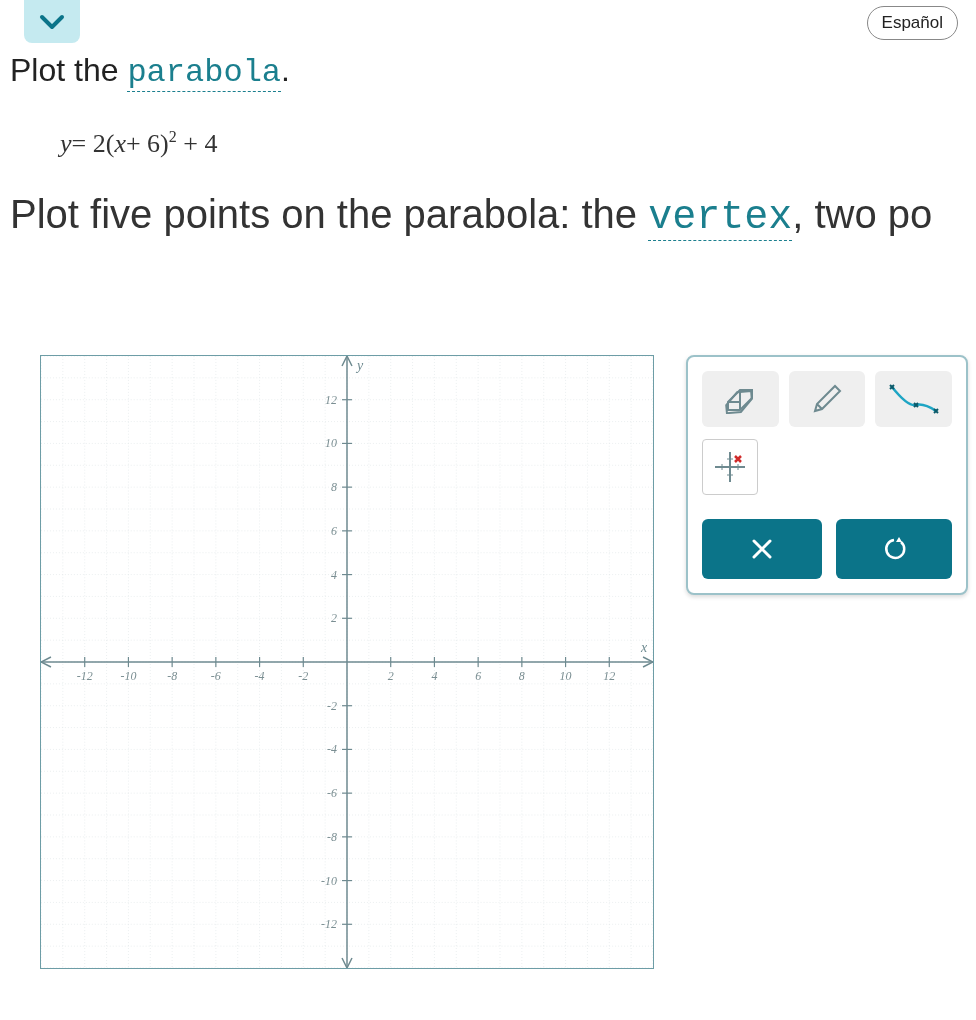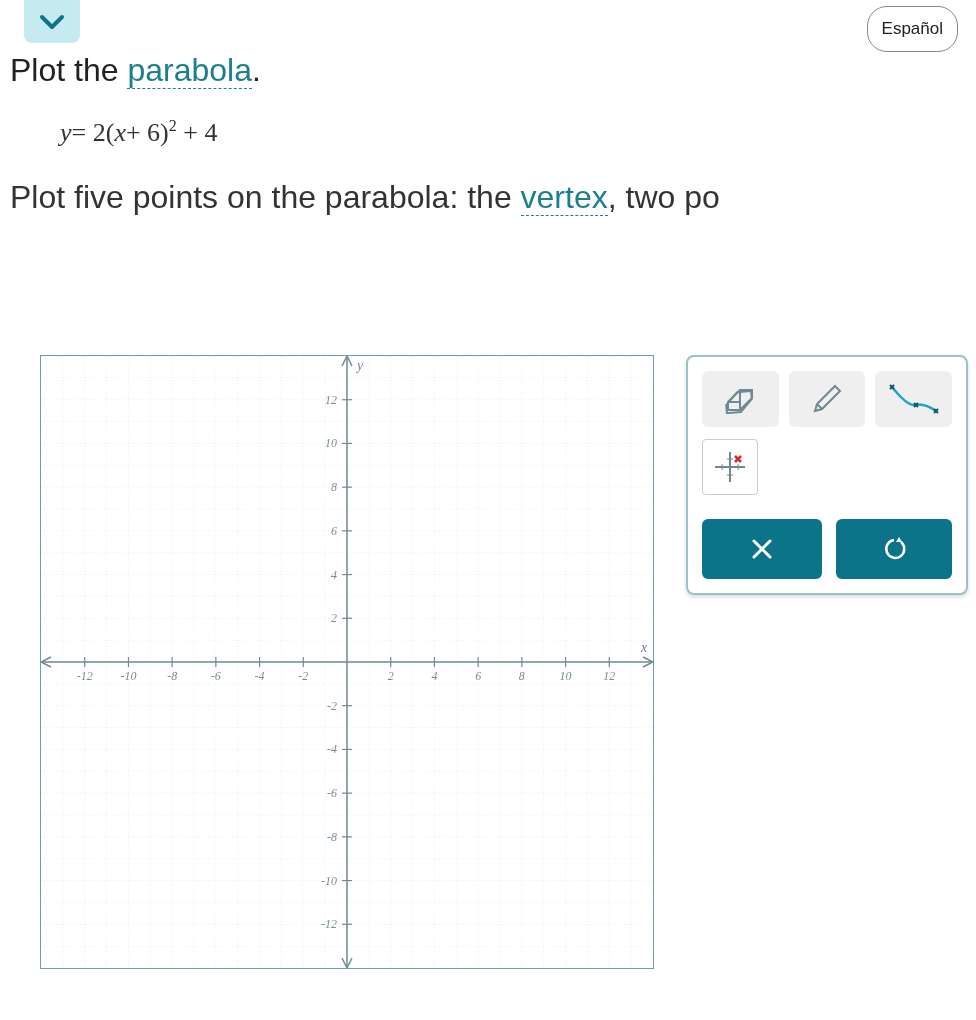--- a/index.html
+++ b/index.html
@@ -18,48 +18,49 @@
       width: 56px; height: 43px;
       background: #c5eaf0;
       border-radius: 0 0 8px 8px;
       display: flex; align-items: center; justify-content: center;
     }
     .language-pill {
       position: absolute;
       top: 6px; right: 18px;
       border: 1.5px solid #888;
       border-radius: 20px;
-      padding: 12px 14px;
+      padding: 6px 14px;
       font-size: 17px;
       color: #222;
     }
     .content {
       position: absolute;
       top: 52px; left: 10px; right: 0;
     }
     .problem-title {
       font-size: 32px;
       color: #222;
       margin-right: -20px;
     }
     .keyword {
       color: #1b7f8e;
       border-bottom: 1.5px dashed #1b7f8e;
       cursor: help;
+      font-family: Liberation Mono, monospace;
     }
     .equation {
       font-family: 'Times New Roman', serif;
       font-size: 26px;
-      margin: 28px 0 28px 50px;
+      margin: 37px 0 28px 50px;
       font-style: italic;
     }
     .equation .num { font-style: normal; }
     .equation sup { font-style: normal; font-size: 16px; }
     .instructions {
-      font-size: 32px;
+      font-size: 40px;
       line-height: 1.35;
       white-space: nowrap;
       margin-top: 16px;
     }
     .workspace {
       position: absolute;
       top: 355px; left: 40px;
       display: flex; gap: 32px; align-items: flex-start;
     }
     .graph-area {

